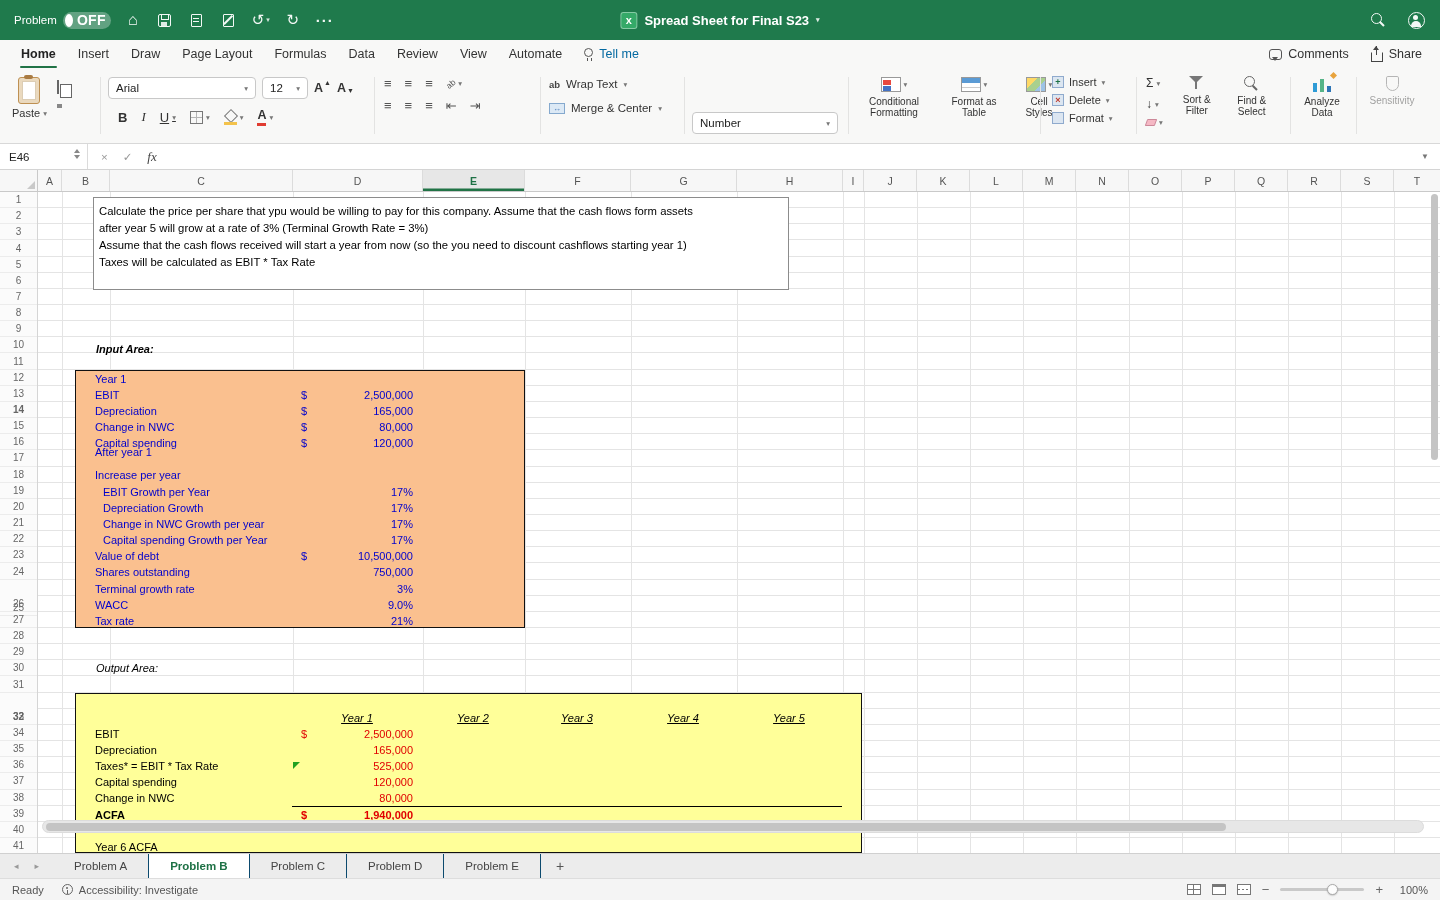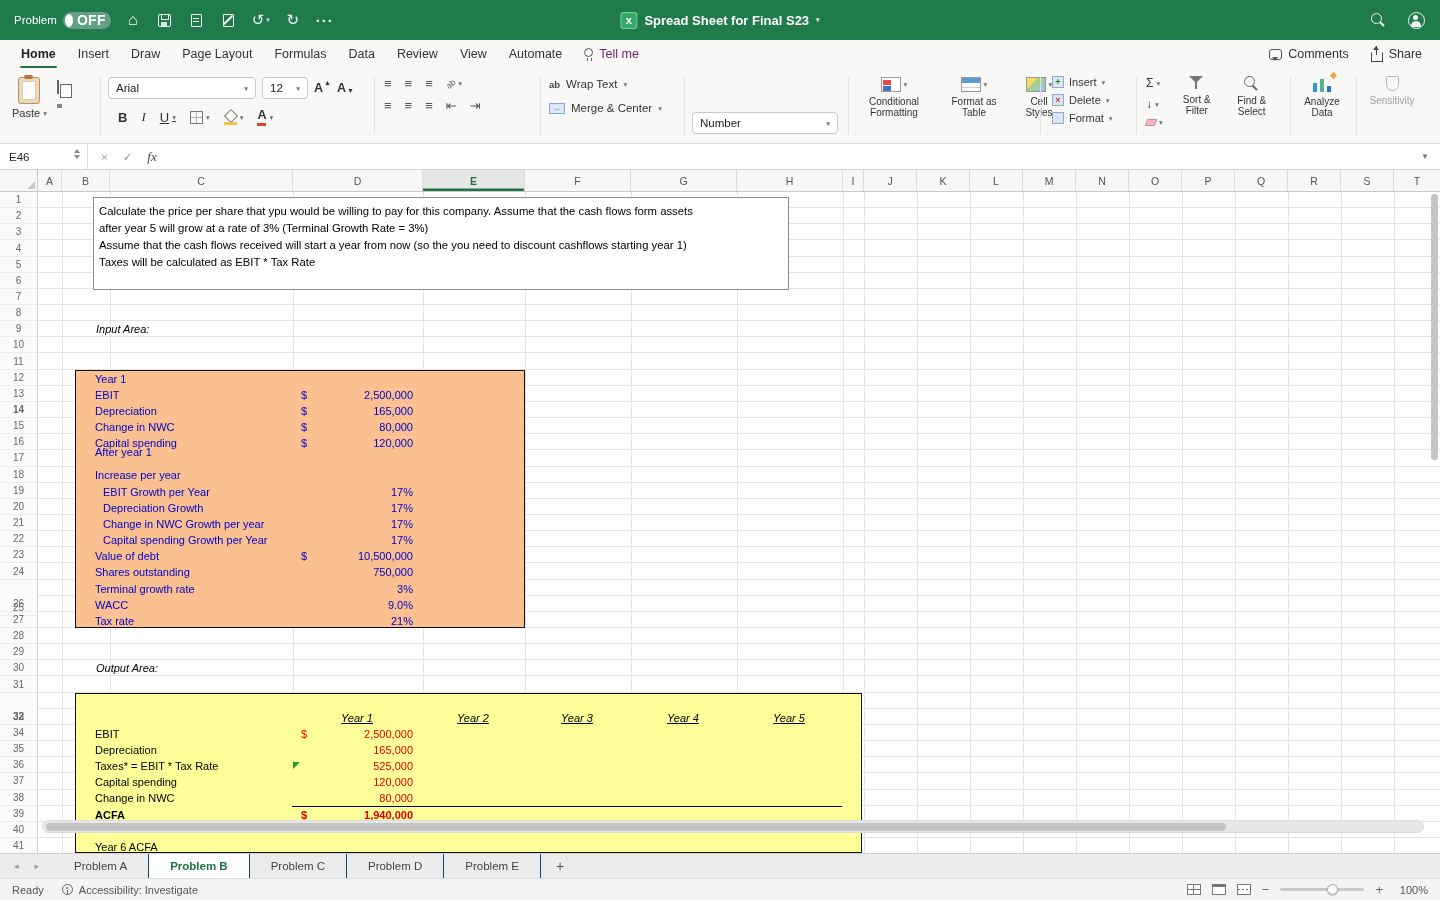--- a/index.html
+++ b/index.html
@@ -34,21 +34,21 @@
   .i-profile { width:17px; height:17px; border:1.5px solid #fff; border-radius:50%; position:relative; }
   .i-profile::before { content:""; position:absolute; left:4.5px; top:2.5px; width:5px; height:5px; border-radius:50%; background:#fff; }
   .i-profile::after { content:""; position:absolute; left:2px; top:8.5px; width:10px; height:6px; border-radius:5px 5px 0 0; background:#fff; }
 
   
   .ribbon-tabs { position:absolute; top:40px; left:0; width:1440px; height:28px; background:#F8F8F7; display:flex; align-items:center; padding:0 10px; }
   #rtabs { display:flex; align-items:center; height:100%; }
   .rtab { padding:0 11px; font-size:12.5px; color:#333; position:relative; height:100%; display:flex; align-items:center; cursor:default; }
   .rtab.active { font-weight:700; color:#222; }
   .rtab.active::after { content:""; position:absolute; left:10px; right:10px; bottom:0; height:2.5px; background:#217346; border-radius:2px; }
-  .tellme { display:flex; align-items:center; gap:6px; padding:0 11px; font-size:12.5px; color:#701a75; }
+  .tellme { display:flex; align-items:center; gap:6px; padding:0 11px; font-size:12.5px; color:#0369a1; }
   .i-bulb { width:9px; height:9px; border:1.3px solid #555; border-radius:50%; position:relative; margin-top:-3px; }
   .i-bulb::after { content:""; position:absolute; left:2px; top:8.5px; width:3px; height:3.5px; border-left:1.3px solid #555; border-right:1.3px solid #555; }
   .rt-right { margin-left:auto; display:flex; align-items:center; gap:22px; font-size:12.5px; color:#333; padding-right:8px; }
   .rt-btn { display:flex; align-items:center; gap:6px; }
   .i-comment { width:13px; height:11px; border:1.4px solid #555; border-radius:3px; position:relative; }
   .i-comment::after { content:""; position:absolute; left:1.5px; bottom:-5px; border:3px solid transparent; border-top:4px solid #555; }
   .i-share { width:12px; height:10px; border:1.4px solid #444; border-top-color:transparent; position:relative; margin-top:5px; }
   .i-share::before { content:""; position:absolute; left:4px; top:-7px; width:1.5px; height:9px; background:#444; }
   .i-share::after { content:""; position:absolute; left:1.8px; top:-10px; border:3.2px solid transparent; border-bottom:4px solid #444; }
 
@@ -142,21 +142,21 @@
   .vline { position:absolute; top:22px; bottom:0; width:1px; background:#E4E4E4; z-index:1; }
   .corner { position:absolute; left:0; top:0; width:38px; height:22px; background:#F7F7F7; border-right:1px solid #C9C9C9; border-bottom:1px solid #C9C9C9; z-index:5; }
   .corner::after { content:""; position:absolute; right:2px; bottom:2px; border-left:8px solid transparent; border-bottom:8px solid #C9C9C9; }
   .colheaders { position:absolute; left:38px; right:0; top:0; height:22px; background:#F7F7F7; border-bottom:1px solid #C9C9C9; z-index:4; }
   .col-h { position:absolute; top:0; height:21px; display:flex; align-items:center; justify-content:center; font-size:10.5px; color:#555; border-right:1px solid #DCDCDC; }
   .col-h.sel { background:#E7E7E7; color:#1E7145; font-weight:700; box-shadow:inset 0 -2.5px 0 #217346; }
   .rownums { position:absolute; left:0; top:22px; width:38px; bottom:0; background:#FBFBFB; border-right:1px solid #D5D5D5; z-index:4; }
   .row-n { position:absolute; left:0; width:37px; height:16.15px; display:flex; align-items:center; justify-content:center; font-size:10px; color:#666; border-bottom:1px solid #ECECEC; }
   .note-box { position:absolute; left:93px; top:27px; width:696px; height:93px; background:#fff; border:1px solid #8C8C8C; z-index:3; padding:5px 5px; font-size:11.3px; line-height:17px; color:#000; white-space:nowrap; overflow:hidden; }
   .area-label { position:absolute; left:96px; font-style:italic; color:#000; z-index:2; height:16.15px; line-height:16.15px; }
-  .lab-input { top:151px; }
+  .lab-input { top:171px;font-weight:bold; }
   .lab-output { top:490px; }
   .input-box { position:absolute; left:75px; top:199.6px; width:450px; height:258.4px; background:#FAC08F; border:1.8px solid #111; z-index:2; color:#0000CC; }
   .irow, .orow { position:absolute; left:0; right:0; height:16.15px; line-height:16.15px; }
   .lbl { position:absolute; left:19px; white-space:nowrap; }
   .lbl.ind { left:27px; }
   .dol { position:absolute; left:225px; }
   .val { position:absolute; right:111px; }
   .output-box { position:absolute; left:75px; top:522.6px; width:787px; height:160.4px; background:#FFFF99; border:1.8px solid #111; z-index:2; color:#000; }
   .orow .dol { color:#E00000; }
   .orow .val { color:#E00000; right:448px; }

